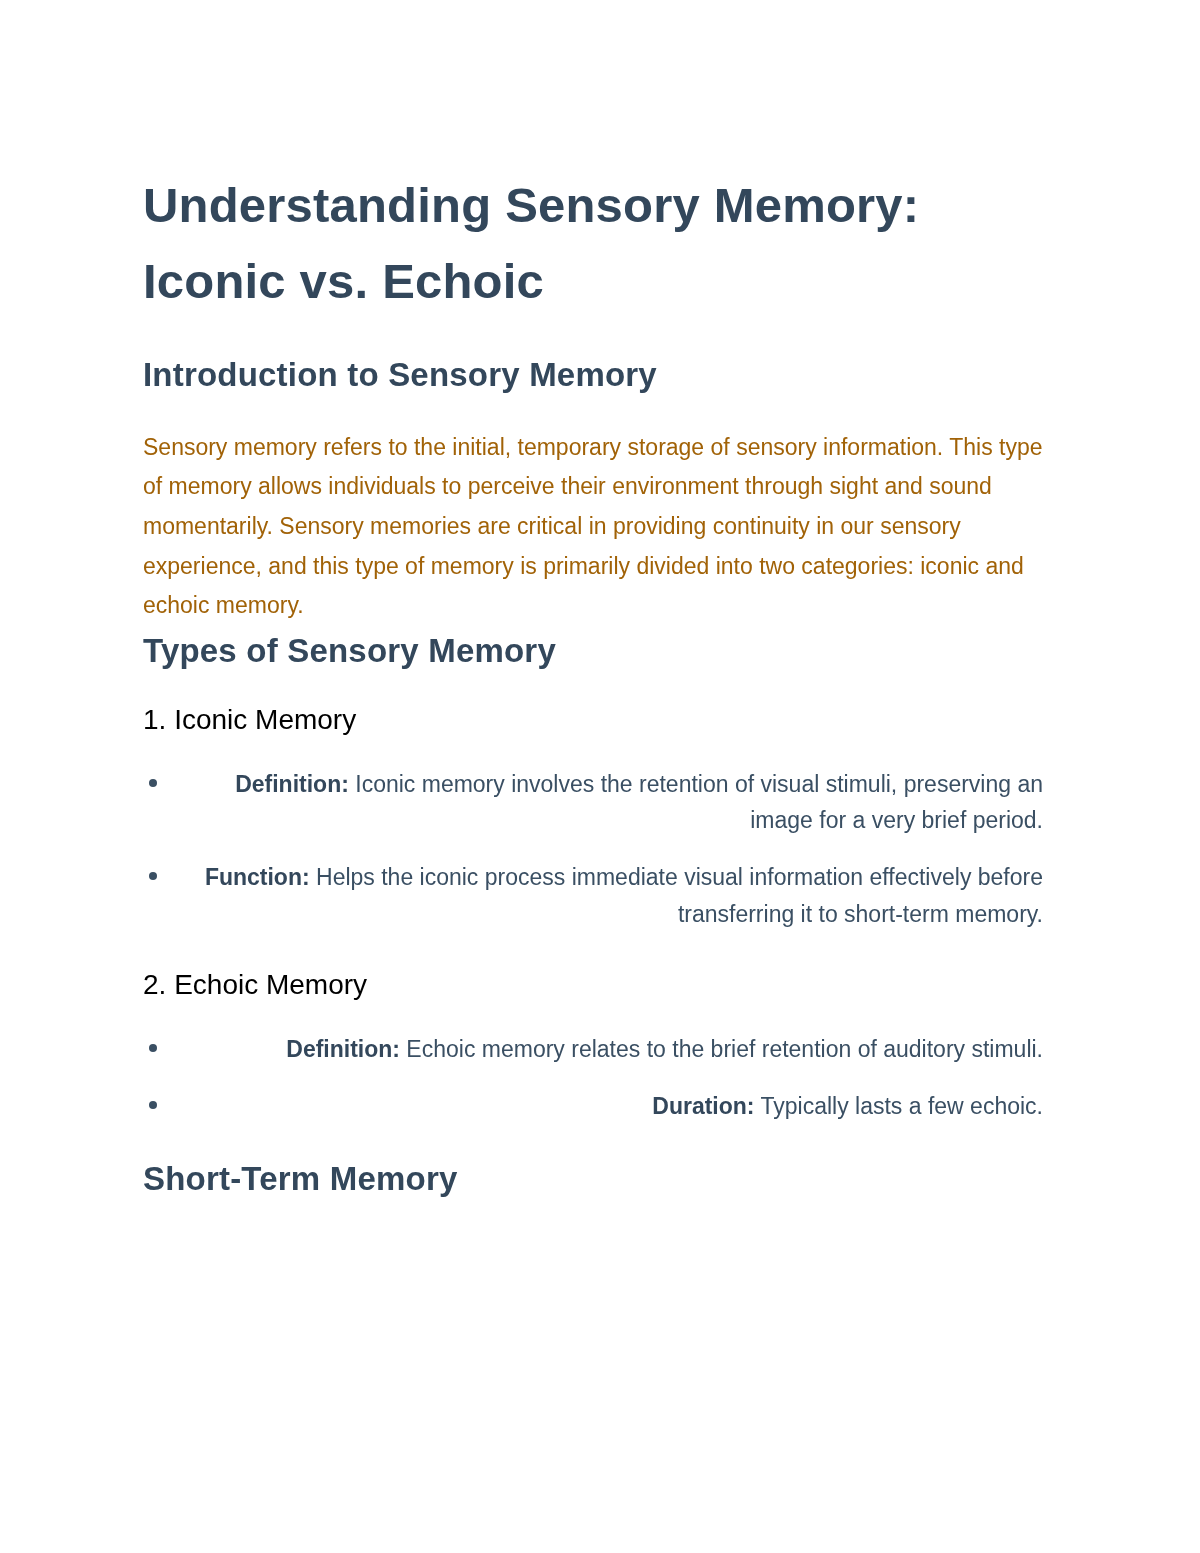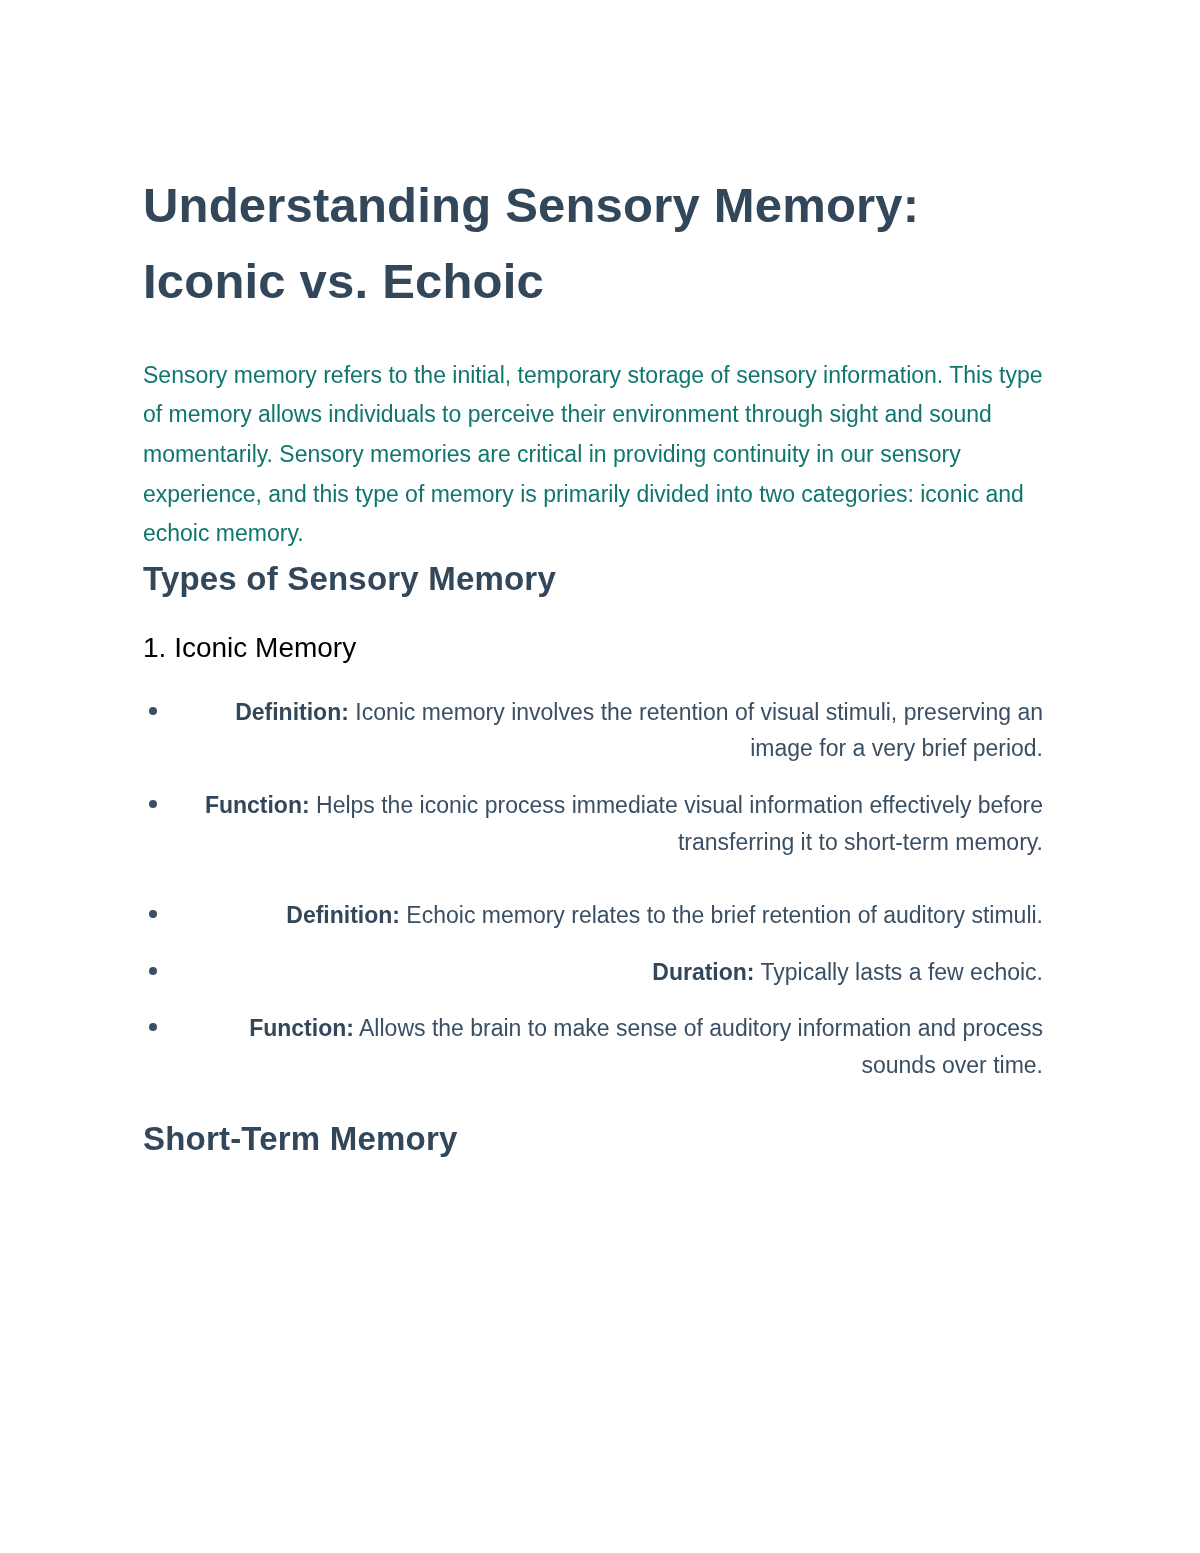--- a/index.html
+++ b/index.html
@@ -27,21 +27,21 @@
     font-size: 33px;
     font-weight: 700;
     letter-spacing: 0.2px;
     color: #33475b;
     margin-bottom: 34px;
   }
   .body-text {
     font-size: 23px;
     font-weight: 400;
     line-height: 1.72;
-    color: #0f766e;
+    color: #a16207;
     max-width: 930px;
   }
   .sub-heading {
     font-size: 28px;
     font-weight: 500;
     color: #000000;
     margin-bottom: 30px;
   }
   ul.bullet-list {
     list-style: none;
@@ -75,46 +75,45 @@
   .types-block { margin-top: 6px; }
   .short-term-heading { margin-top: 14px; margin-bottom: 0; }
 </style>
 </head>
 <body>
 
 <div class="page">
 
   <h1 class="doc-title">Understanding Sensory Memory: Iconic vs. Echoic</h1>
 
+  <h2 class="section-heading">Introduction to Sensory Memory</h2>
 
   <p class="body-text">Sensory memory refers to the initial, temporary storage of sensory information. This type of memory allows individuals to perceive their environment through sight and sound momentarily. Sensory memories are critical in providing continuity in our sensory experience, and this type of memory is primarily divided into two categories: iconic and echoic memory.</p>
 
   <div class="types-block">
     <h2 class="section-heading">Types of Sensory Memory</h2>
 
     <h3 class="sub-heading">1. Iconic Memory</h3>
 
     <ul class="bullet-list">
       <li>
         <span class="bullet-label">Definition:</span><span> Iconic memory involves the retention of visual stimuli, preserving an image for a very brief period.</span>
       </li>
       <li>
         <span class="bullet-label">Function:</span><span> Helps the iconic process immediate visual information effectively before transferring it to short-term memory.</span>
       </li>
     </ul>
 
+    <h3 class="sub-heading">2. Echoic Memory</h3>
 
     <ul class="bullet-list">
       <li>
         <span class="bullet-label">Definition:</span><span> Echoic memory relates to the brief retention of auditory stimuli.</span>
       </li>
       <li>
         <span class="bullet-label">Duration:</span><span> Typically lasts a few echoic.</span>
-      </li>
-      <li>
-        <span class="bullet-label">Function:</span><span> Allows the brain to make sense of auditory information and process sounds over time.</span>
       </li>
     </ul>
   </div>
 
   <h2 class="section-heading short-term-heading">Short-Term Memory</h2>
 
 </div>
 
 </body></html>

